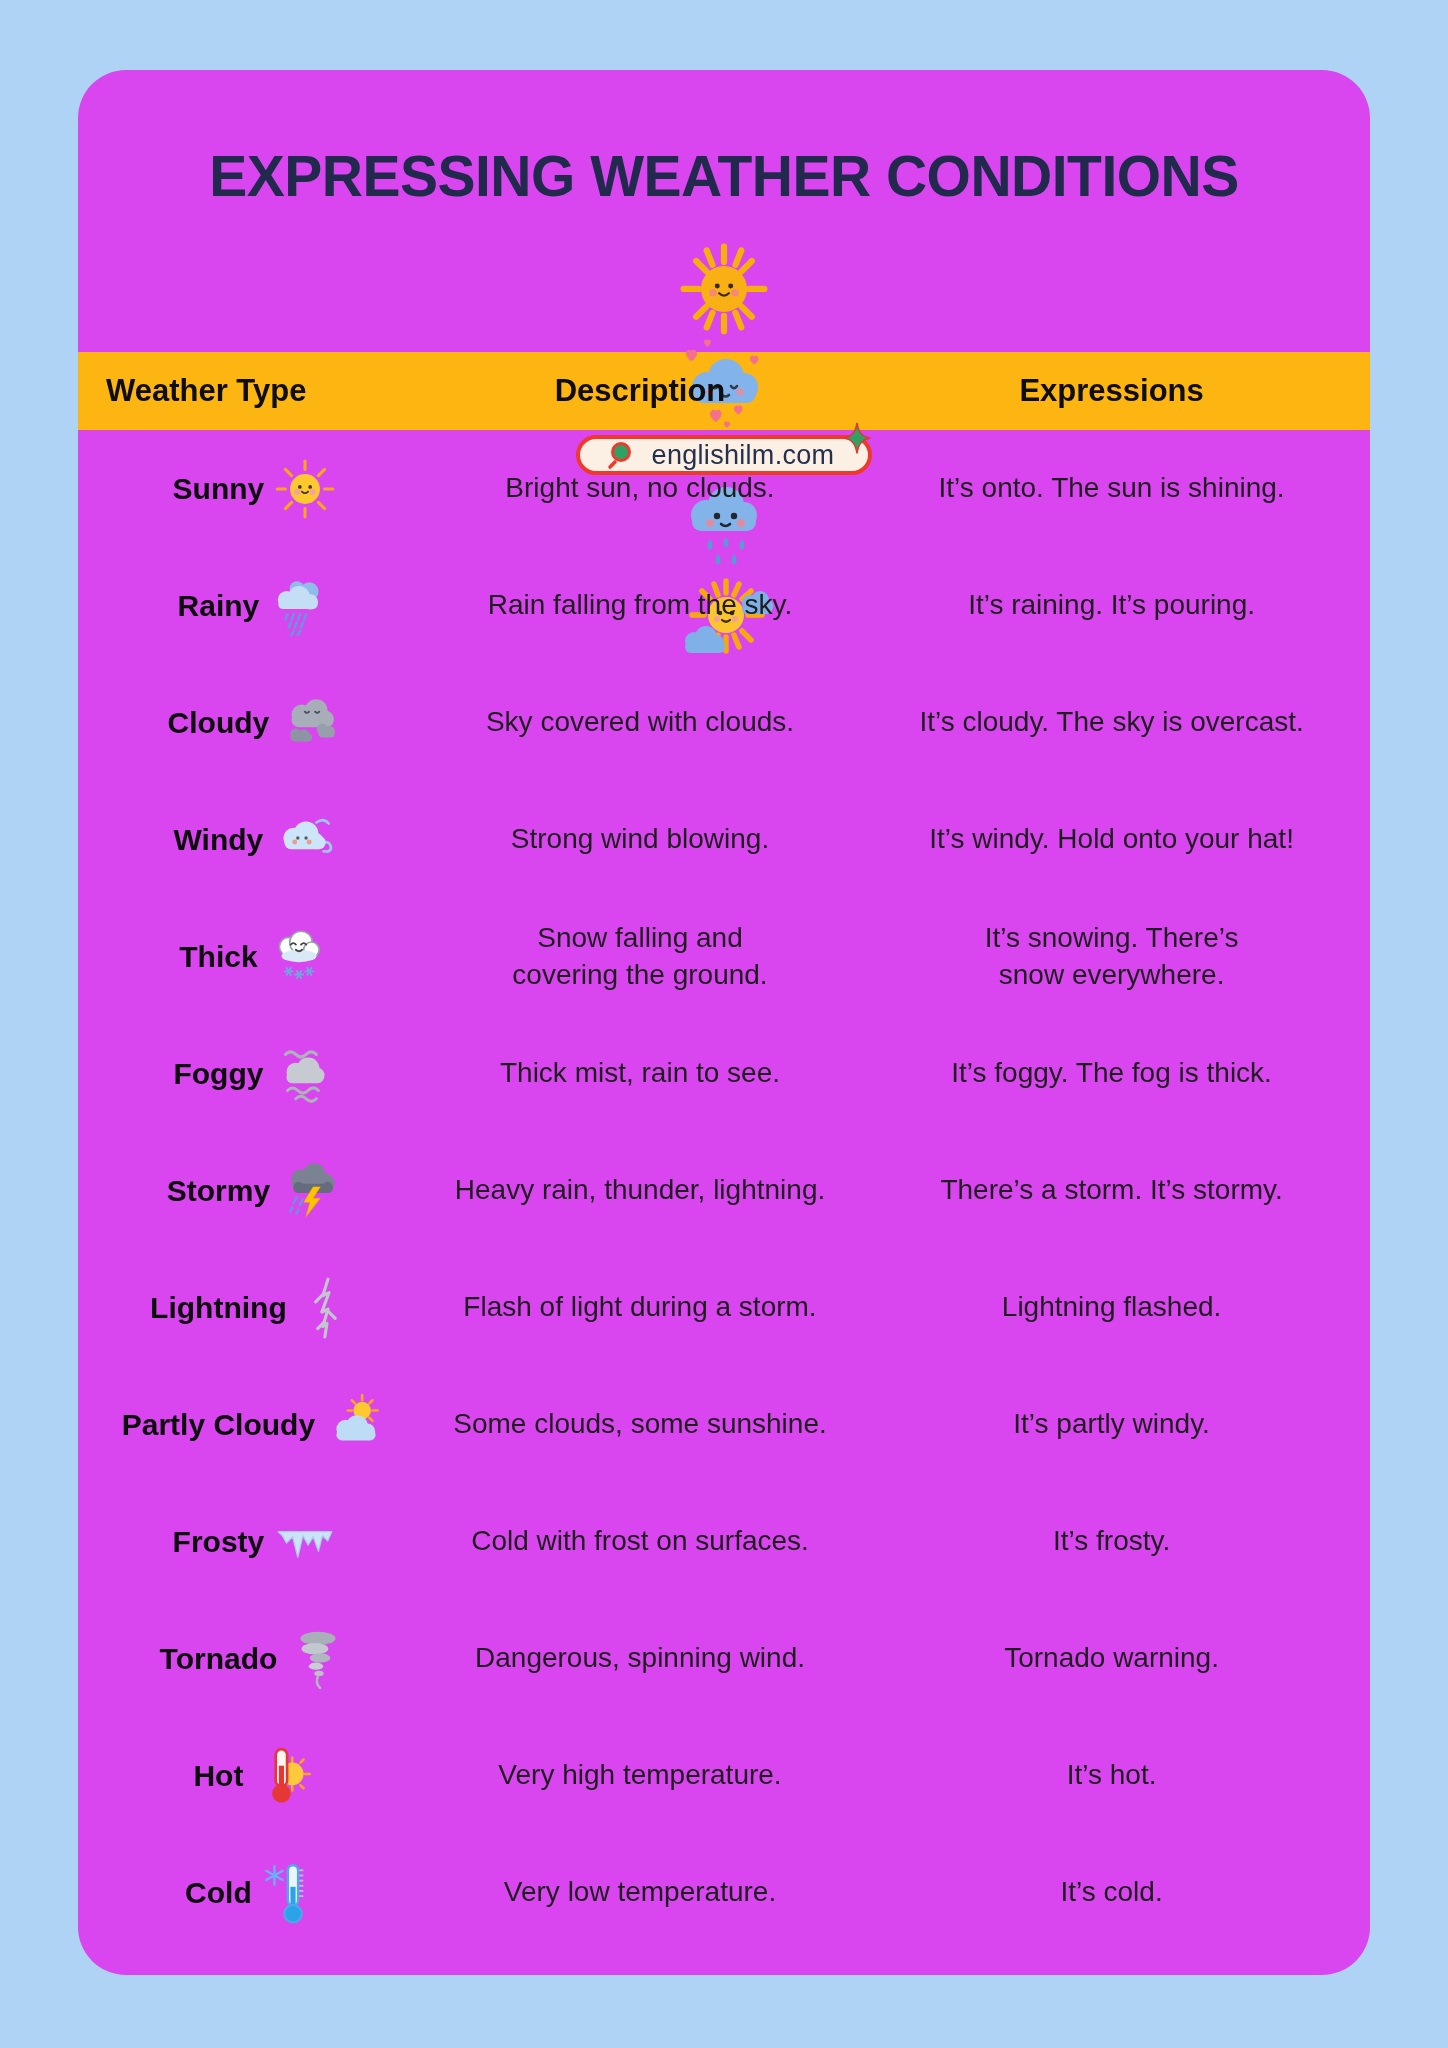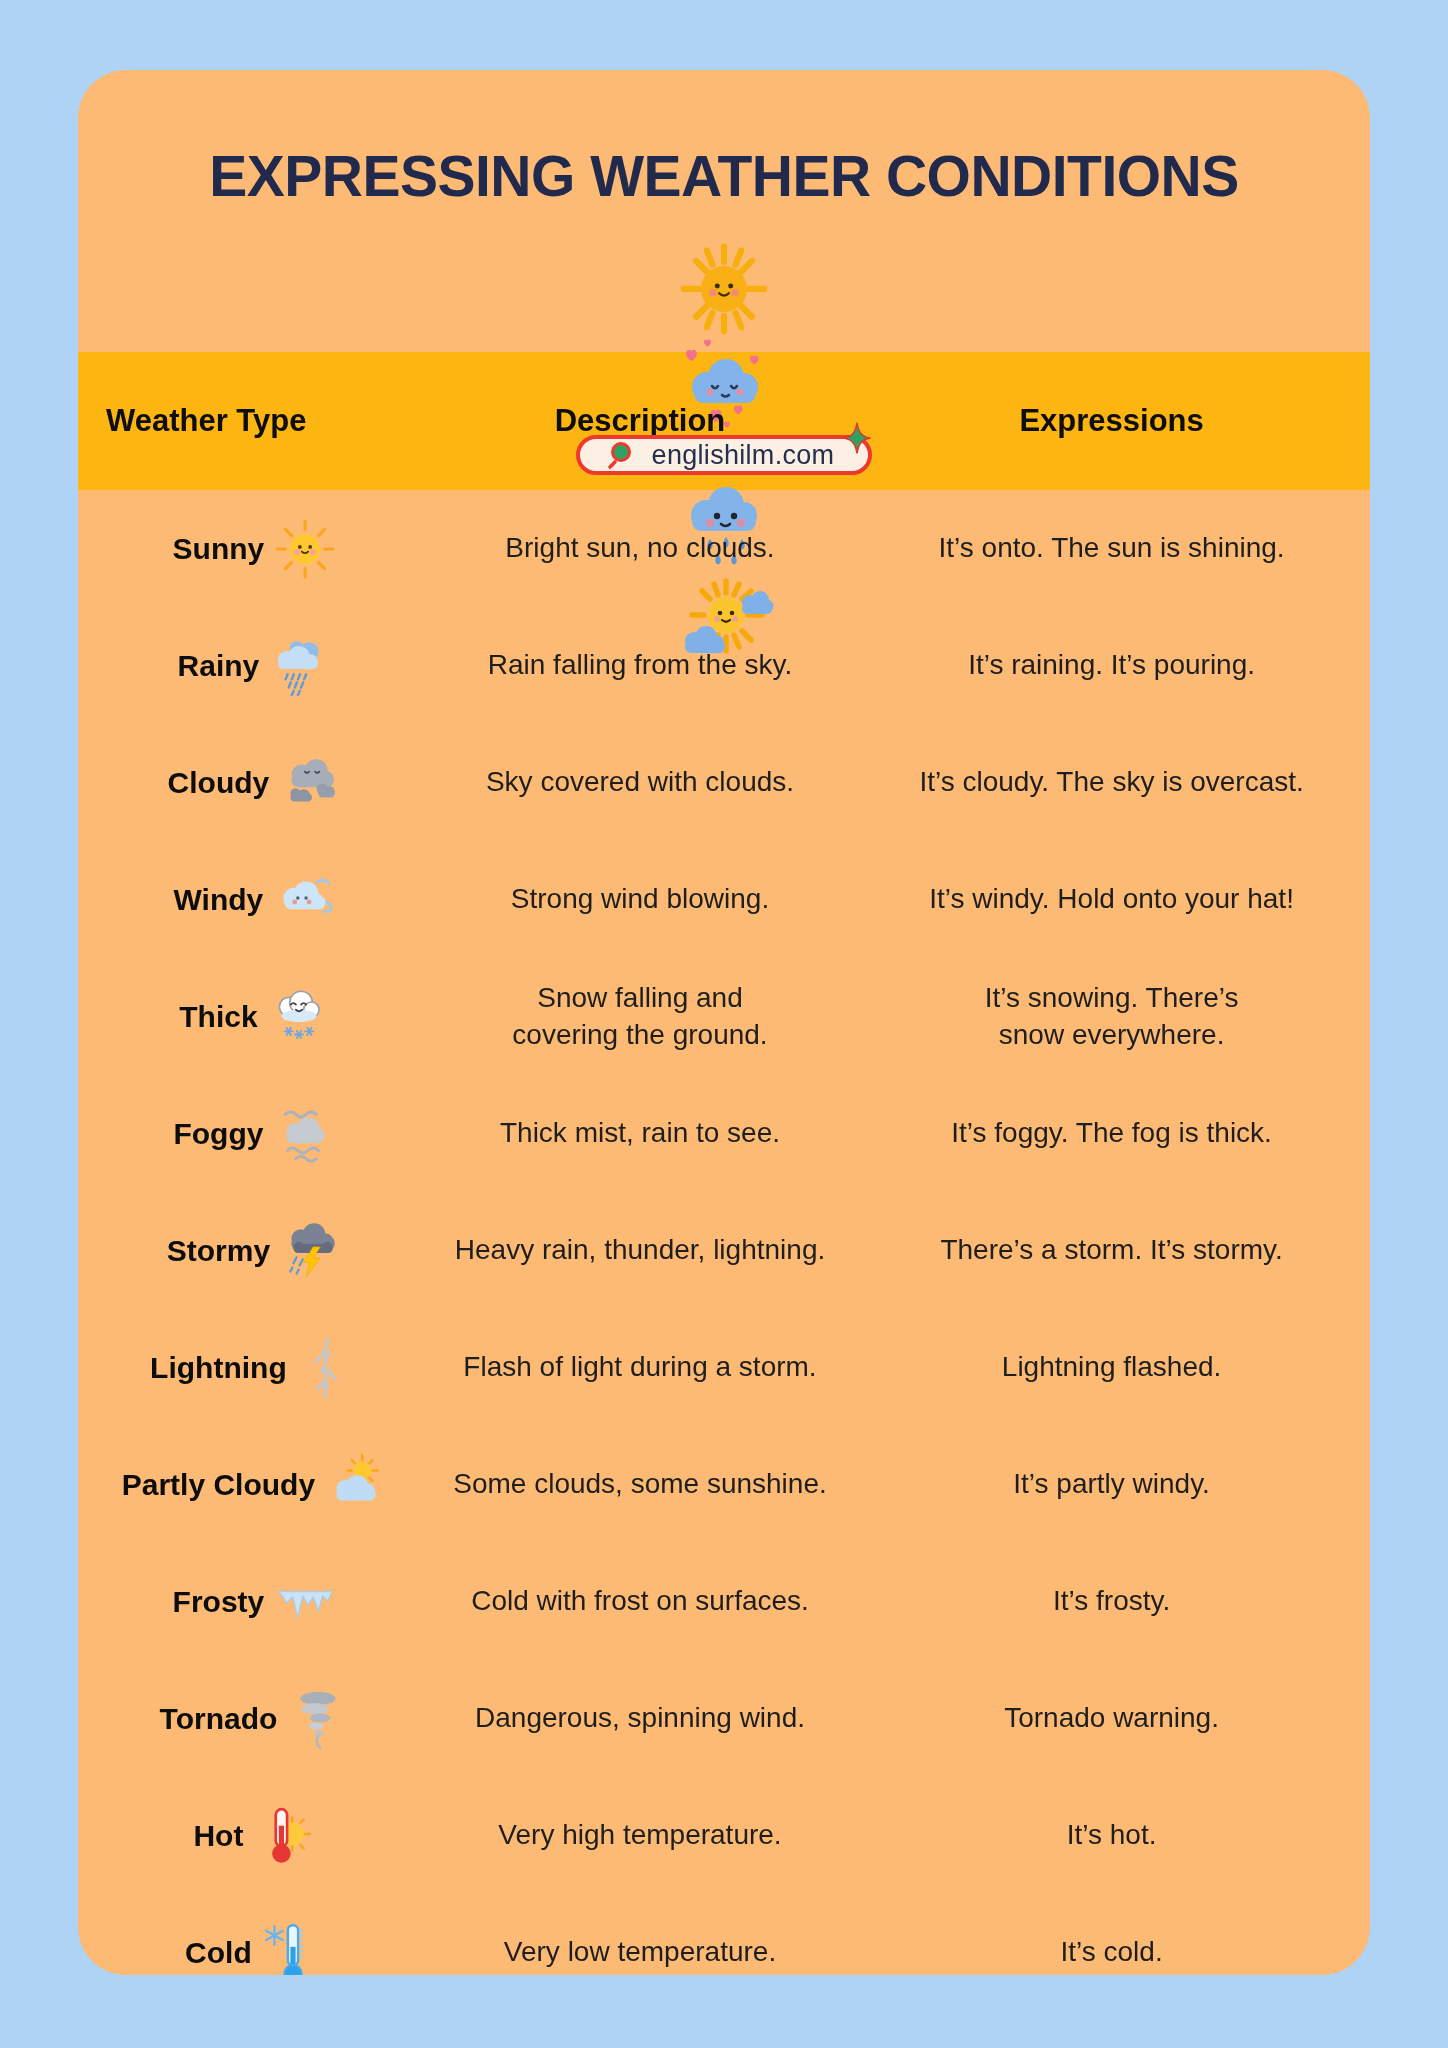--- a/index.html
+++ b/index.html
@@ -6,21 +6,21 @@
   body {
     width:1448px; height:2048px;
     background:#AED3F5;
     font-family:"Liberation Sans", sans-serif;
     -webkit-font-smoothing:antialiased;
   }
   .card {
     position:relative;
     width:1292px; height:1905px;
     margin:70px auto 0;
-    background:#fdba74;
+    background:#d946ef;
     border-radius:48px;
     overflow:hidden;
   }
   .title {
     margin:78px 24px 0;
     text-align:center;
     font-size:57px;
     font-weight:800;
     letter-spacing:-0.5px;
     color:#212A4D;
@@ -43,21 +43,21 @@
     height:62px; padding:0 34px 0 26px;
     background:#FCEFE3;
     border:4px solid #EE3A2C;
     border-radius:40px;
   }
   .site-pill .url {
     font-size:27px; color:#25304E; letter-spacing:0.3px;
   }
   .sparkle { position:absolute; top:-18px; right:-8px; }
   .thead {
-    height:138px;
+    height:78px;
     background:#FDB511;
     display:grid;
     grid-template-columns:27% 33% 40%;
     align-items:center;
     font-size:31px;
     font-weight:700;
     color:#0E0E0E;
   }
   .thead .h1 { text-align:left; padding-left:28px; }
   .thead .h2, .thead .h3 { text-align:center; }

